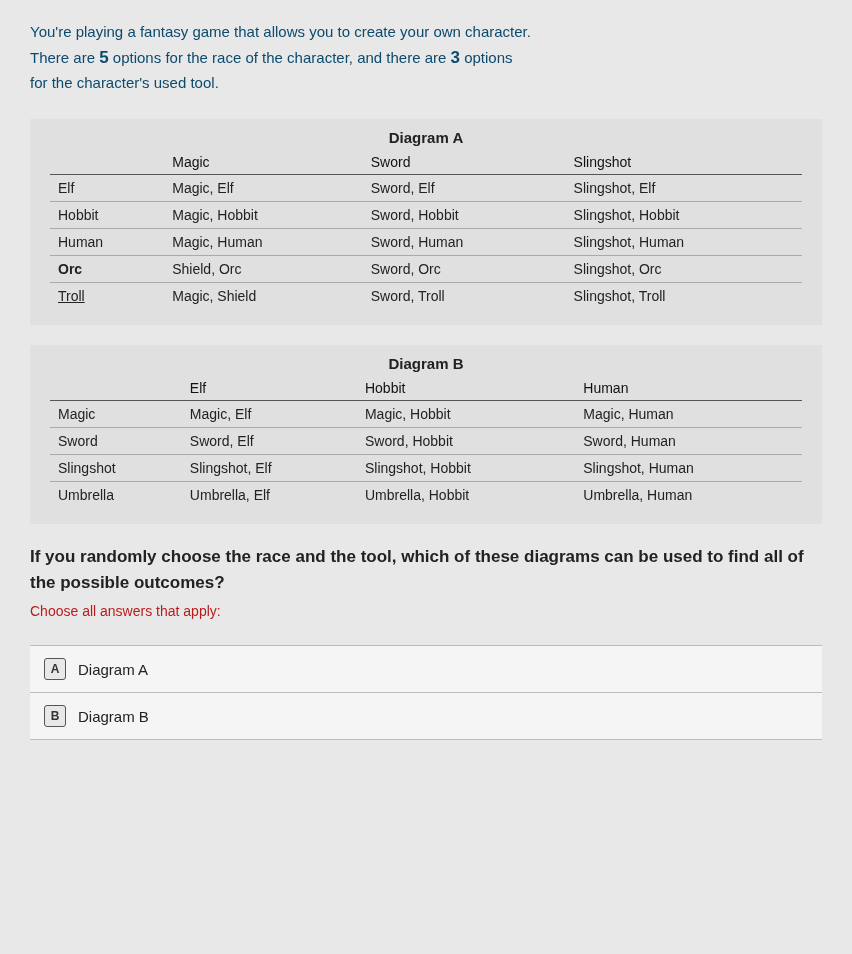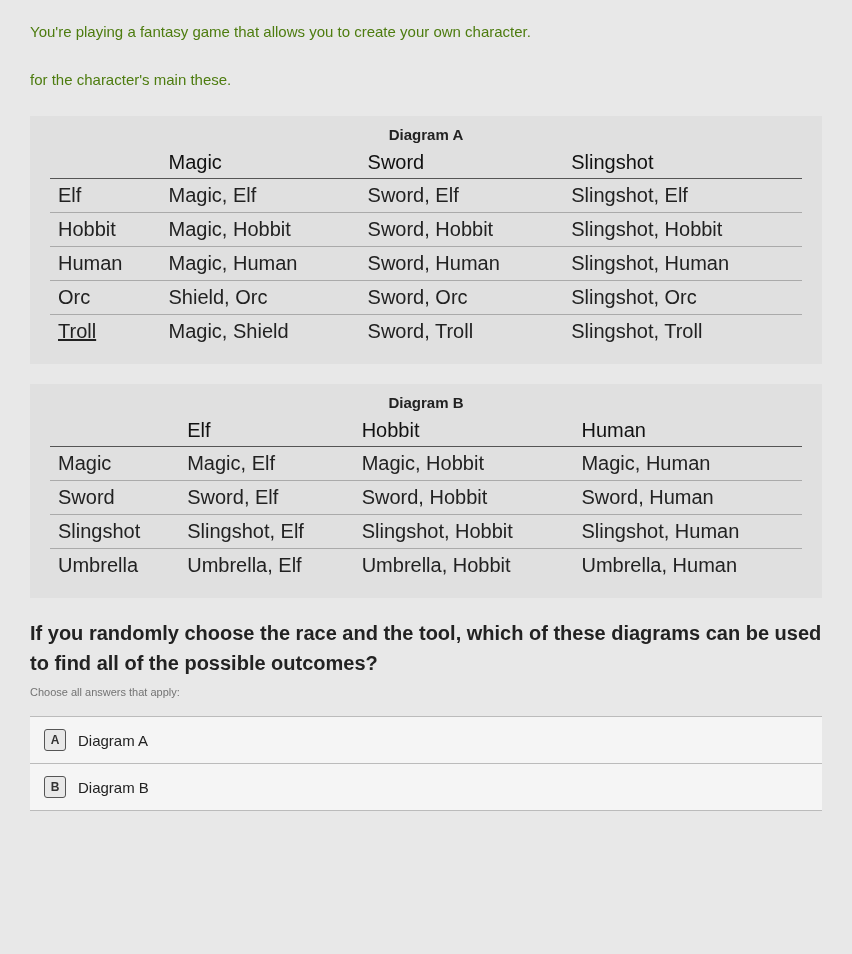--- a/index.html
+++ b/index.html
@@ -8,68 +8,68 @@
       background: #e8e8e8;
       width: 852px;
       min-height: 954px;
       padding: 20px 30px;
       color: #222;
     }
     .intro-text {
       font-size: 15px;
       line-height: 1.6;
       margin-bottom: 24px;
-      color: #4d7c0f;
+      color: #0c4a6e;
     }
     .intro-text .bold {
       font-weight: bold;
       font-size: 17px;
     }
     .diagram-container {
       background: #e0e0e0;
       margin-bottom: 20px;
       padding: 10px 20px 16px 20px;
     }
     .diagram-title {
       text-align: center;
       font-weight: bold;
       font-size: 15px;
       margin-bottom: 4px;
     }
     table {
       width: 100%;
       border-collapse: collapse;
-      font-size: 20px;
+      font-size: 14px;
     }
     table thead tr th {
       font-weight: normal;
       text-align: left;
       padding: 4px 8px 4px 8px;
       color: #111;
     }
     table tbody tr {
       border-top: 1px solid #aaa;
     }
     table tbody tr td {
       padding: 5px 8px;
       color: #222;
     }
     table tbody tr:first-child {
       border-top: 1.5px solid #555;
     }
     .question-text {
-      font-size: 20px;
+      font-size: 17px;
       font-weight: bold;
       margin-bottom: 8px;
       line-height: 1.5;
     }
     .choose-label {
-      font-size: 11px;
-      color: #737373;
-      margin-bottom: 18px;
+      font-size: 14px;
+      color: #b91c1c;
+      margin-bottom: 26px;
     }
     .answer-option {
       display: flex;
       align-items: center;
       background: #f5f5f5;
       border-top: 1px solid #bbb;
       padding: 12px 14px;
       font-size: 15px;
       cursor: pointer;
     }
@@ -90,22 +90,24 @@
       color: #333;
       background: #e8e8e8;
       flex-shrink: 0;
     }
   </style>
 </head>
 <body>
 
 <p class="intro-text">
   <span>You're playing a fantasy game that allows you to create your own character.</span><br>
-  <br>
-  <span>for the character's main these.</span>
+  <span>
+    <span>There are </span><span class="bold">5</span><span> options for the race of the character, and there are </span><span class="bold">3</span><span> options</span>
+  </span><br>
+  <span>for the character's used tool.</span>
 </p>
 
 <div class="diagram-container">
   <div class="diagram-title">Diagram A</div>
   <table>
     <thead>
       <tr>
         <th></th>
         <th>Magic</th>
         <th>Sword</th>
@@ -125,21 +127,21 @@
           <td>Sword, Hobbit</td>
           <td>Slingshot, Hobbit</td>
         </tr>
         <tr>
           <td style="font-weight: normal;">Human</td>
           <td>Magic, Human</td>
           <td>Sword, Human</td>
           <td>Slingshot, Human</td>
         </tr>
         <tr>
-          <td style="font-weight: normal;">Orc</td>
+          <td style="font-weight: bold;">Orc</td>
           <td>Shield, Orc</td>
           <td>Sword, Orc</td>
           <td>Slingshot, Orc</td>
         </tr>
         <tr>
           <td style="font-weight: normal; text-decoration: underline;">Troll</td>
           <td>Magic, Shield</td>
           <td>Sword, Troll</td>
           <td>Slingshot, Troll</td>
         </tr>

